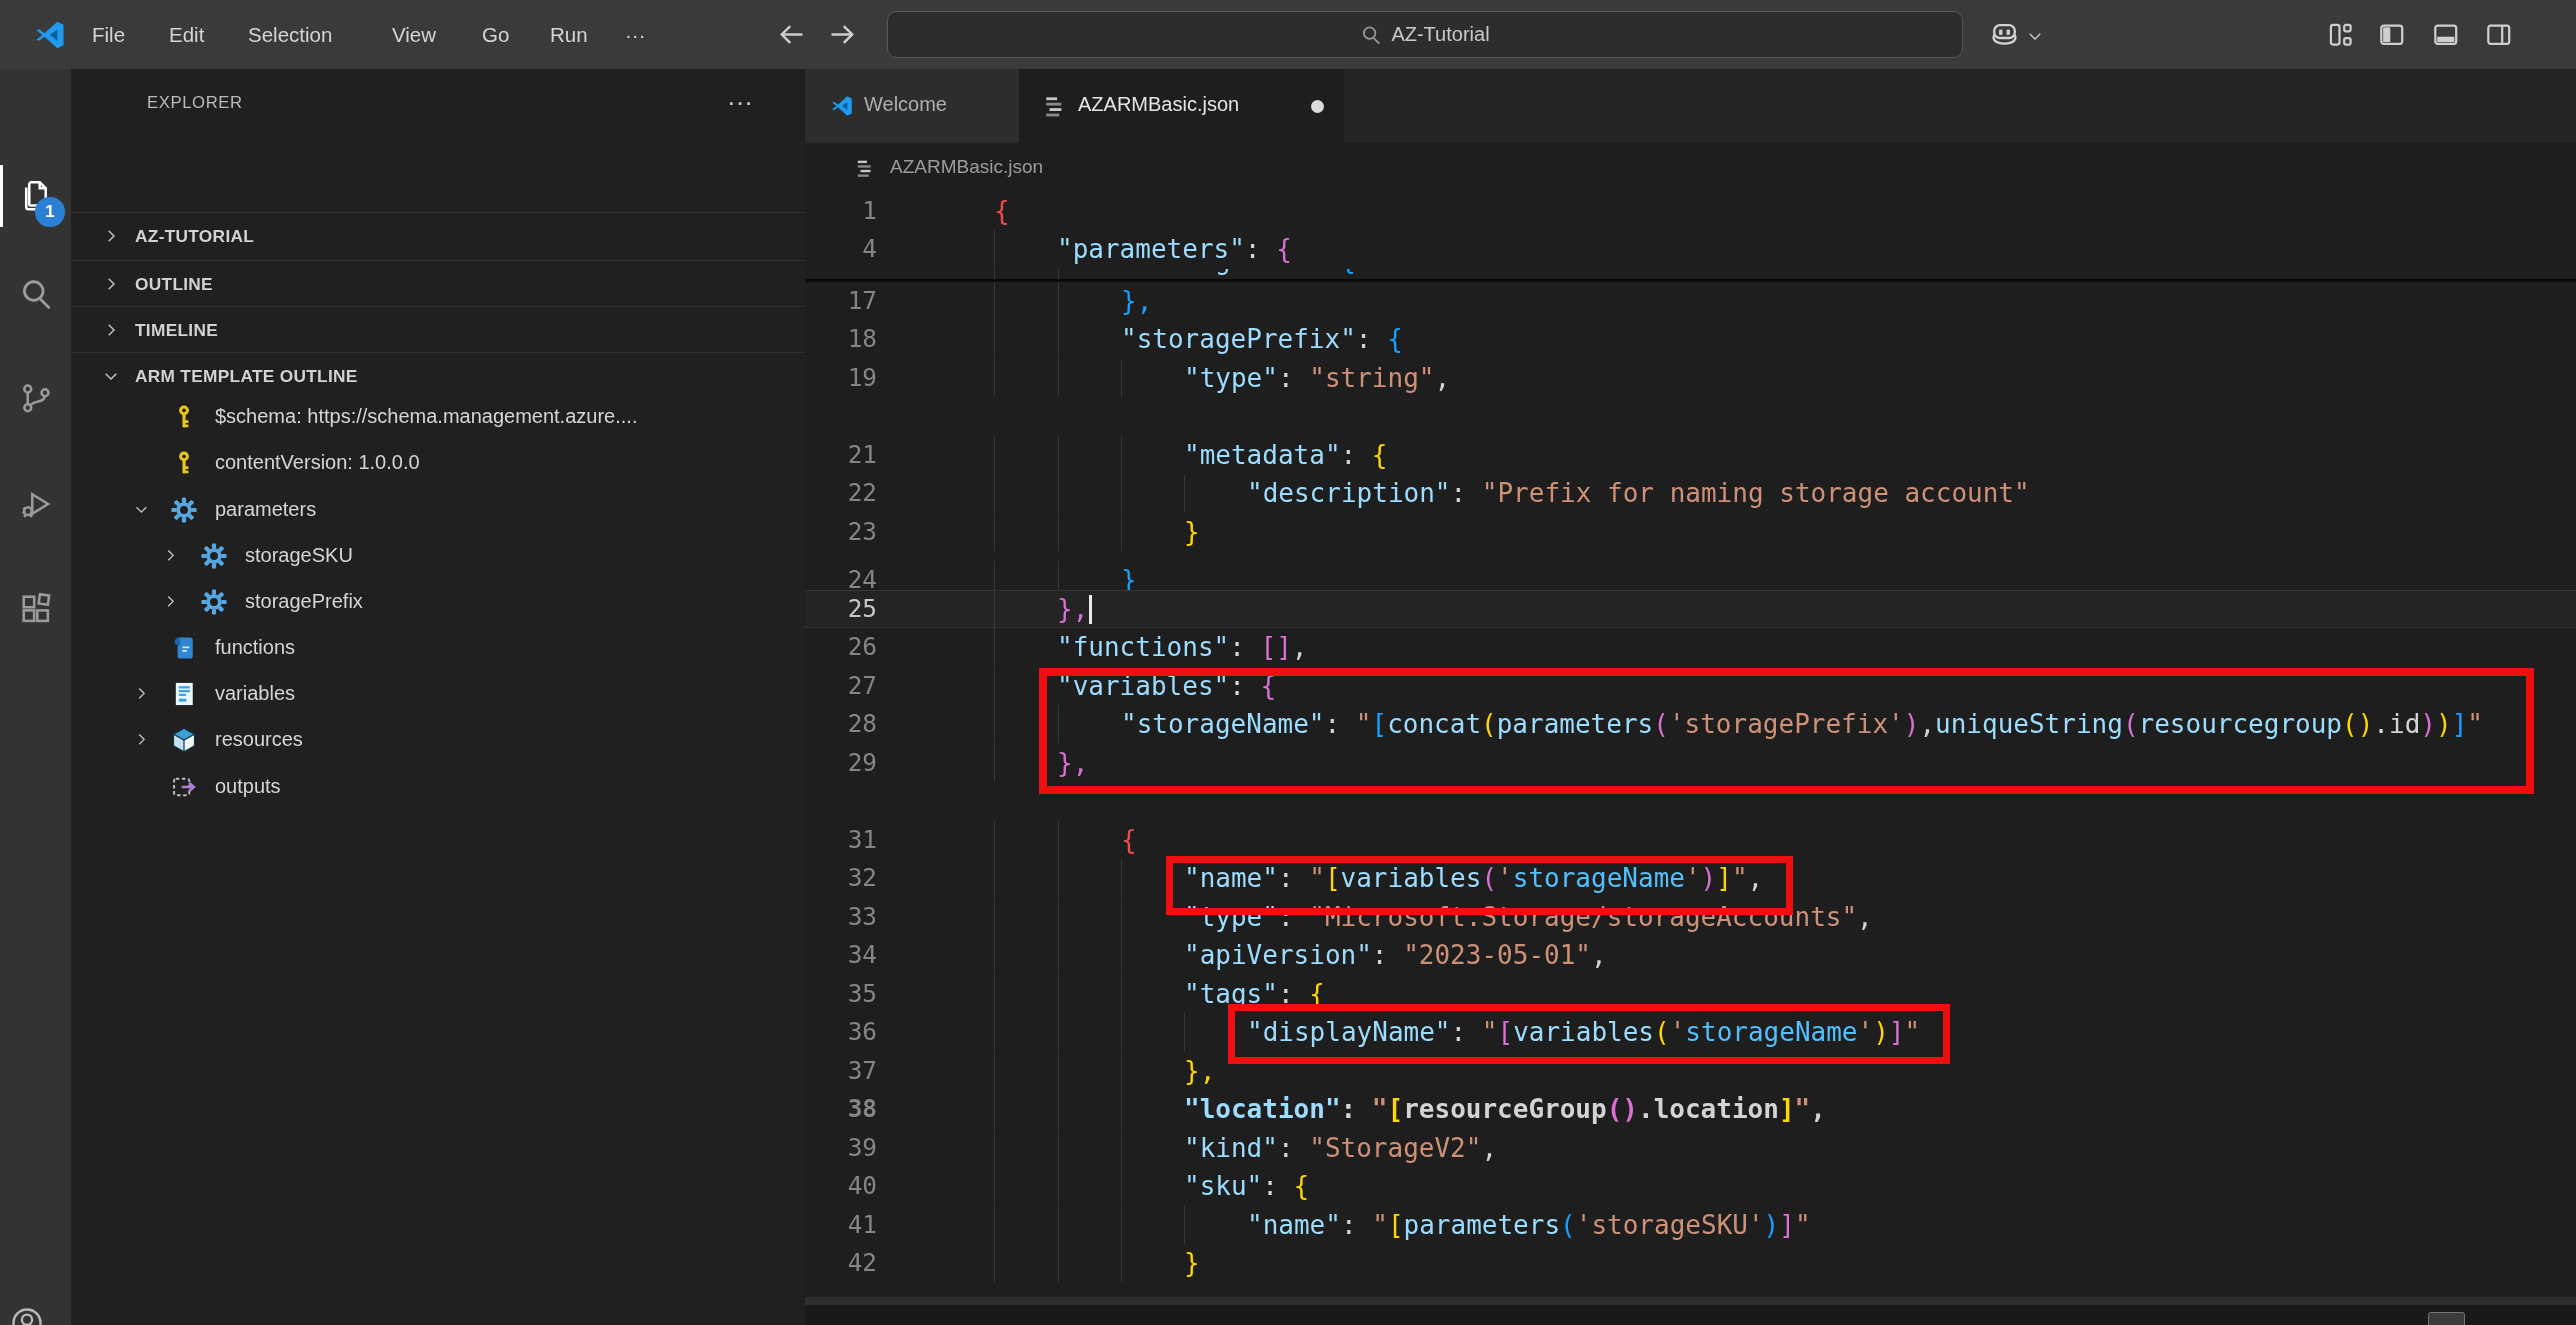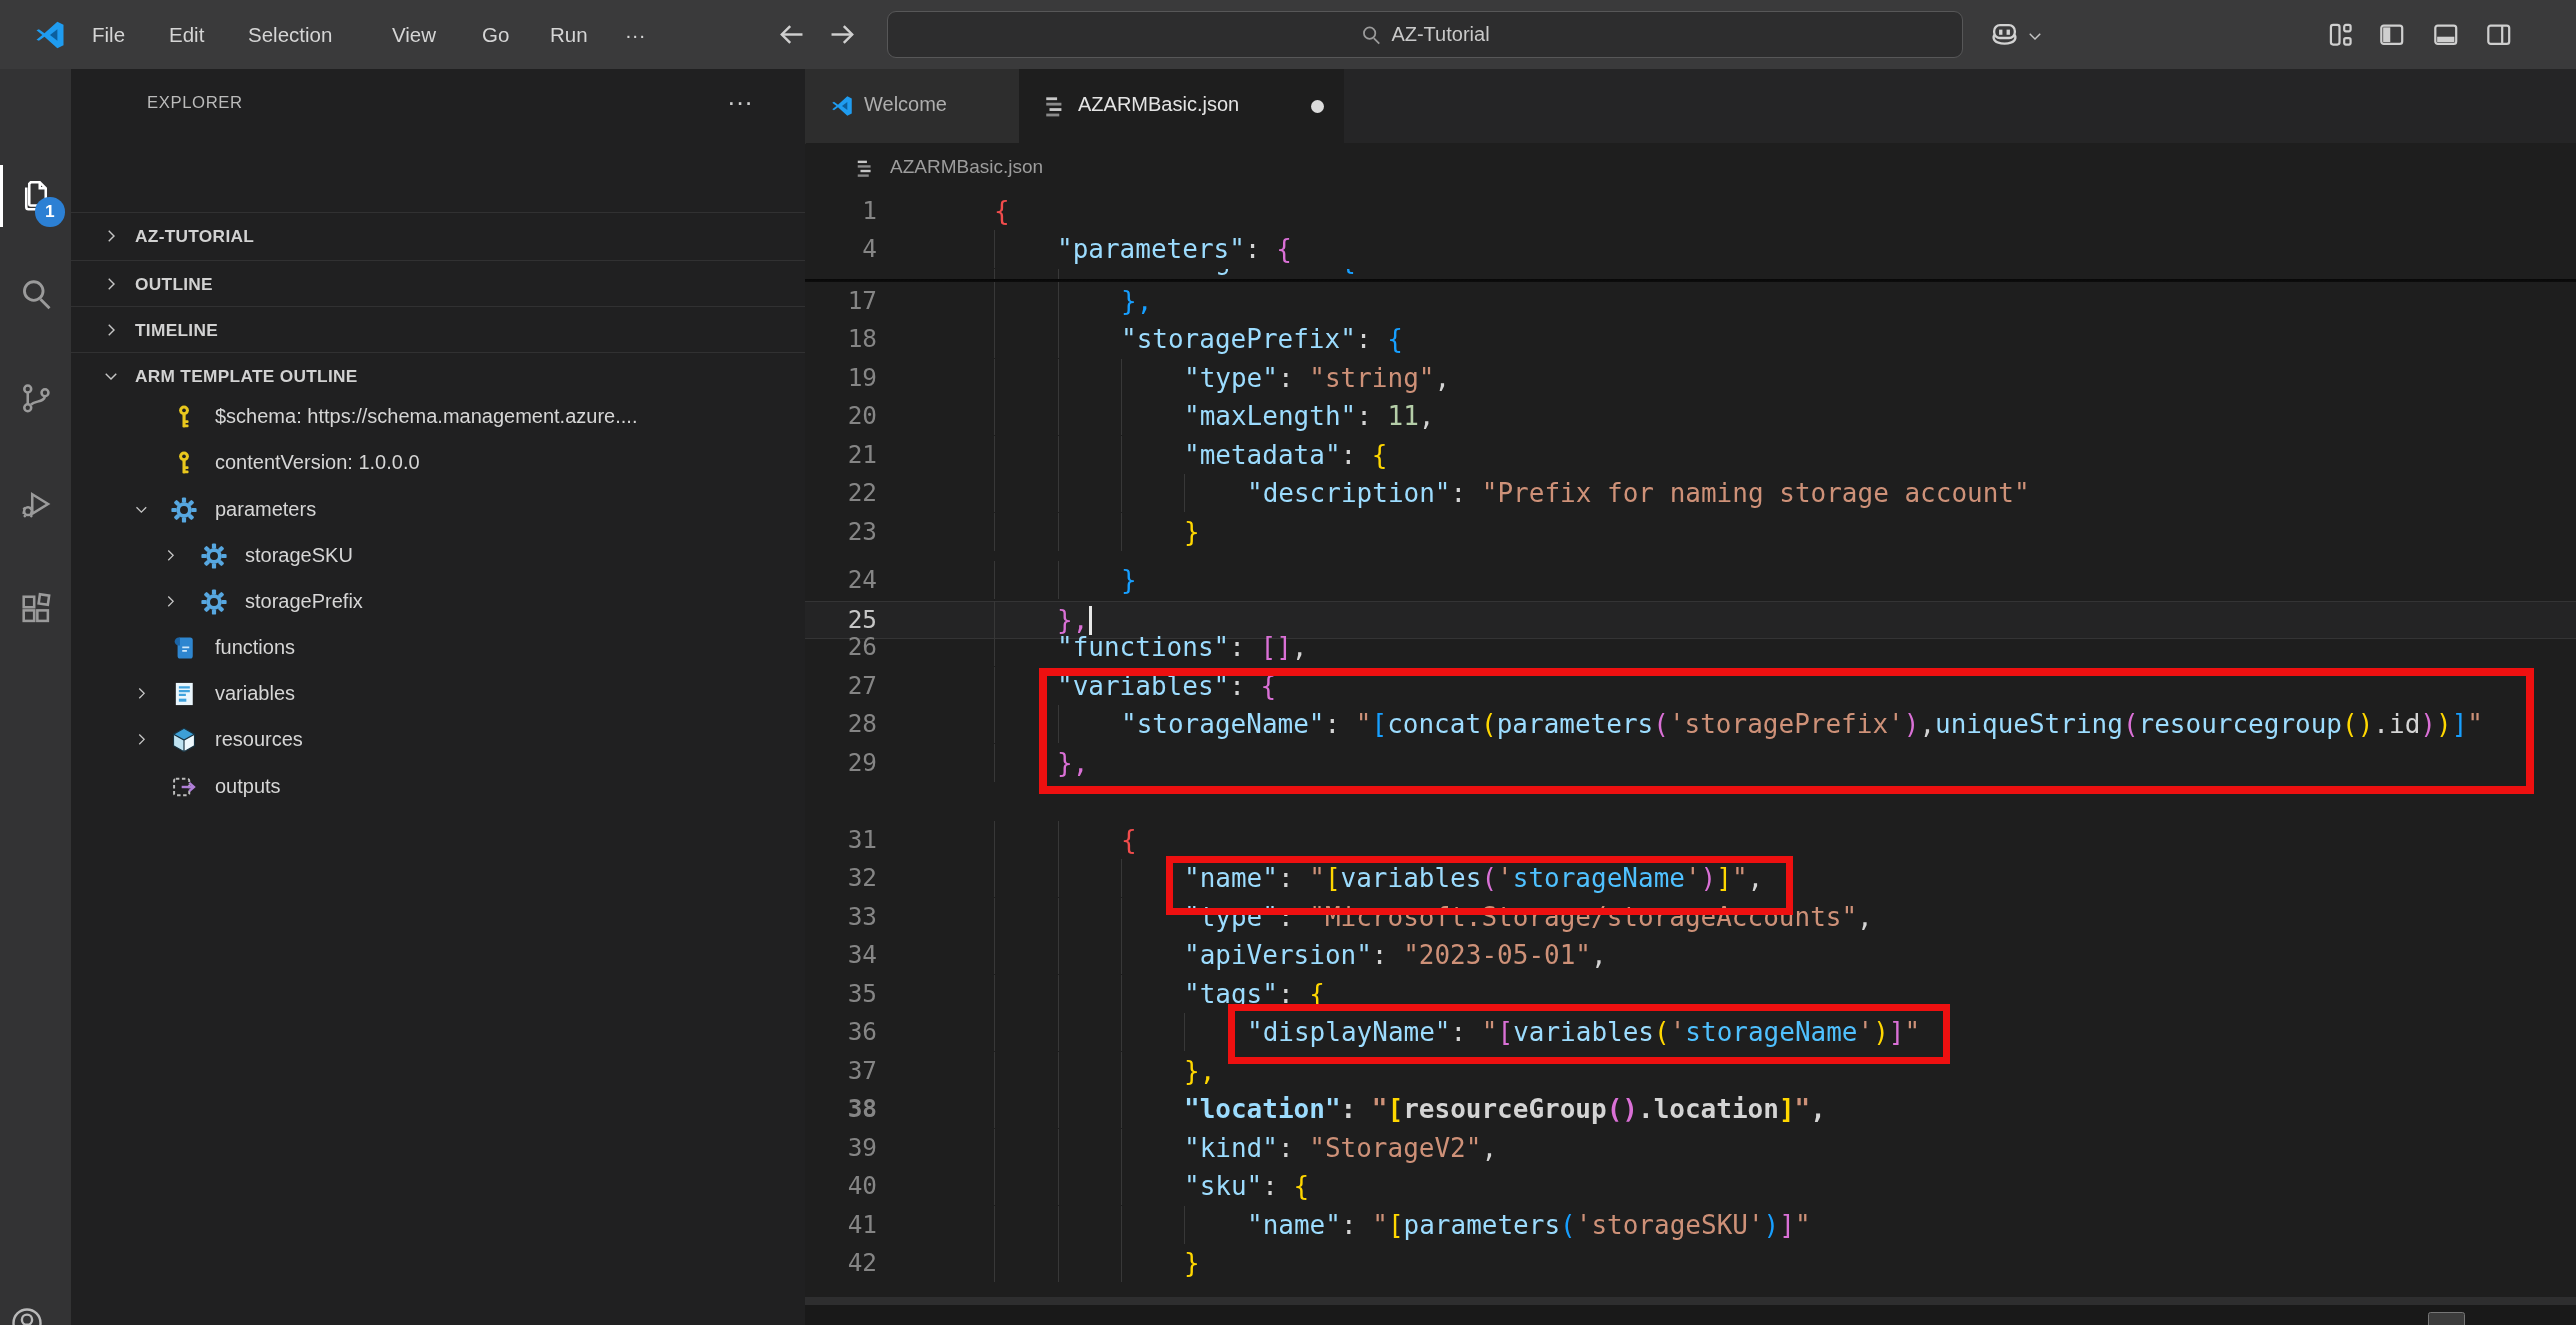--- a/index.html
+++ b/index.html
@@ -432,27 +432,20 @@
         <span class="lnum">18</span>
         <span class="lcontent" style="padding-left: 127px;"><span class="tk-key">"storagePrefix"</span><span class="tk-punc">: </span><span class="tk-bblue">{</span></span>
       </div>
       <div class="crow" style="top: 77px;">
         <div class="guide" style="left: 189px;"></div>
         <div class="guide" style="left: 253px;"></div>
         <div class="guide" style="left: 316px;"></div>
         <span class="lnum">19</span>
         <span class="lcontent" style="padding-left: 190px;"><span class="tk-key">"type"</span><span class="tk-punc">: </span><span class="tk-str">"string"</span><span class="tk-punc">,</span></span>
       </div>
-      <div class="crow" style="top: 115px;">
-        <div class="guide" style="left: 189px;"></div>
-        <div class="guide" style="left: 253px;"></div>
-        <div class="guide" style="left: 316px;"></div>
-        <span class="lnum">20</span>
-        <span class="lcontent" style="padding-left: 190px;"><span class="tk-key">"maxLength"</span><span class="tk-punc">: </span><span class="tk-num">11</span><span class="tk-punc">,</span></span>
-      </div>
       <div class="crow" style="top: 154px;">
         <div class="guide" style="left: 189px;"></div>
         <div class="guide" style="left: 253px;"></div>
         <div class="guide" style="left: 316px;"></div>
         <span class="lnum">21</span>
         <span class="lcontent" style="padding-left: 190px;"><span class="tk-key">"metadata"</span><span class="tk-punc">: </span><span class="tk-bgold">{</span></span>
       </div>
       <div class="crow" style="top: 192px;">
         <div class="guide" style="left: 189px;"></div>
         <div class="guide" style="left: 253px;"></div>
@@ -467,21 +460,21 @@
         <div class="guide" style="left: 316px;"></div>
         <span class="lnum">23</span>
         <span class="lcontent" style="padding-left: 190px;"><span class="tk-bgold">}</span></span>
       </div>
       <div class="crow" style="top: 279px;">
         <div class="guide" style="left: 189px;"></div>
         <div class="guide" style="left: 253px;"></div>
         <span class="lnum">24</span>
         <span class="lcontent" style="padding-left: 127px;"><span class="tk-bblue">}</span></span>
       </div>
-      <div class="crow current" style="top: 319px;">
+      <div class="crow current" style="top: 308px;">
         <div class="guide" style="left: 189px;"></div>
         <span class="lnum">25</span>
         <span class="lcontent" style="padding-left: 63px;"><span class="tk-bpink">},</span></span>
         <div class="cursor" style="left: 284px;"></div>
       </div>
       <div class="crow" style="top: 346px;">
         <div class="guide" style="left: 189px;"></div>
         <span class="lnum">26</span>
         <span class="lcontent" style="padding-left: 63px;"><span class="tk-key">"functions"</span><span class="tk-punc">: </span><span class="tk-bpink">[]</span><span class="tk-punc">,</span></span>
       </div>

